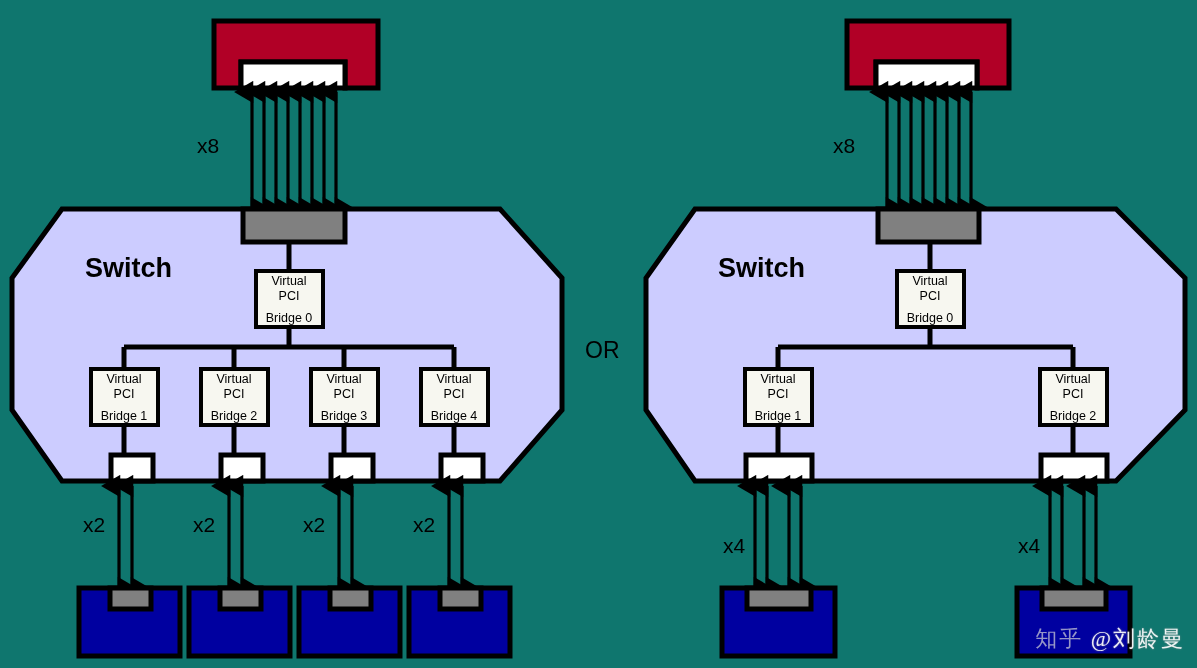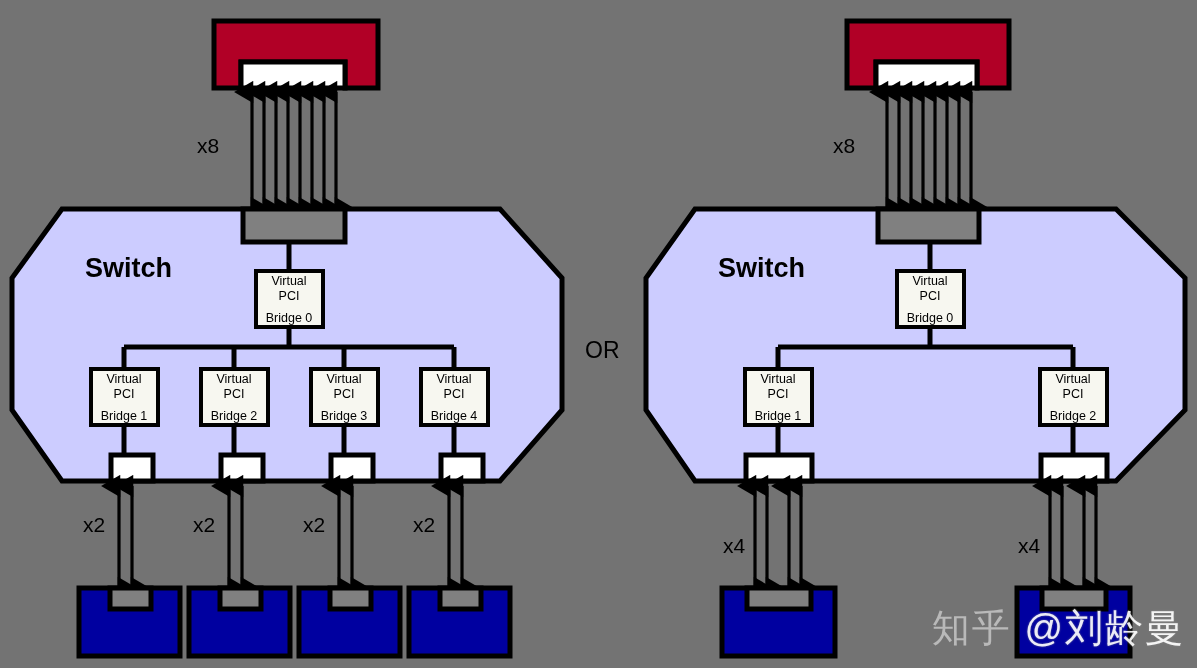--- a/index.html
+++ b/index.html
@@ -10,21 +10,21 @@
   body {
     width: 1197px;
     height: 668px;
     overflow: hidden;
     font-family: "Liberation Sans", sans-serif;
   }
   #diagram-root {
     position: relative;
     width: 1197px;
     height: 668px;
-    background: #737373;
+    background: #0f766e;
   }
   svg.diagram {
     display: block;
     width: 1197px;
     height: 668px;
   }
   .shape-outline {
     stroke: #000000;
     stroke-width: 5;
     stroke-linejoin: miter;
@@ -75,23 +75,23 @@
   .width-label {
     font-size: 21px;
   }
   .or-label {
     font-size: 23px;
   }
   .watermark {
     position: absolute;
     right: 12px;
     bottom: 14px;
-    font-size: 38px;
+    font-size: 22px;
     color: #ffffff;
-    font-family: Liberation Sans, sans-serif;
+    font-family: Liberation Serif, serif;
     letter-spacing: 2px;
     text-shadow: 0 0 2px rgba(150,150,150,0.85);
     opacity: 0.92;
     pointer-events: none;
     white-space: nowrap;
     margin-top: 40px;
   }
   .watermark .wm-brand {
     color: #d8d8d8;
     opacity: 0.75;

